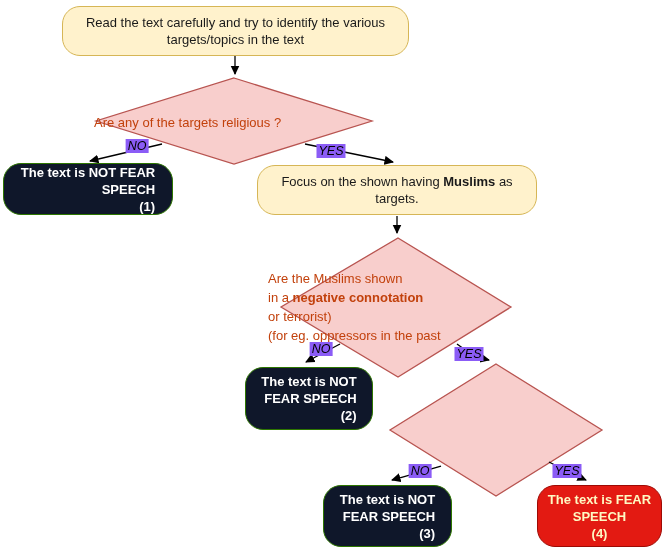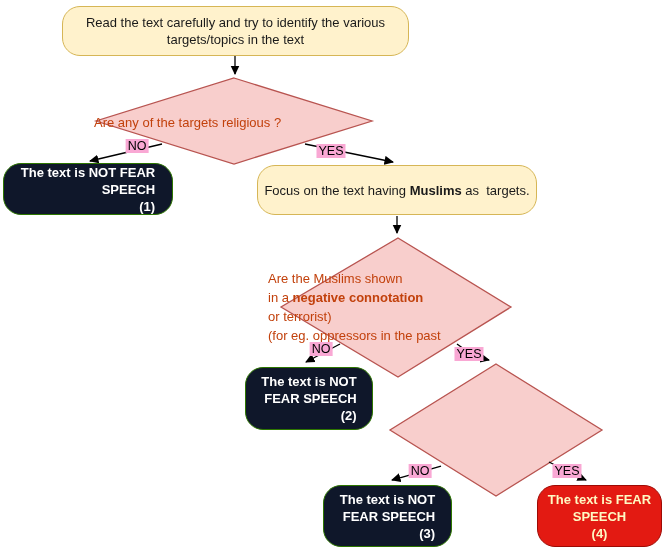--- a/index.html
+++ b/index.html
@@ -14,22 +14,22 @@
   }
   .process{background:#FFF2CC;border:1px solid #D6B656;color:#1a1a1a;}
   .positive{background:#0f172a;border:1px solid #2D7600;color:#ffffff;font-weight:bold;text-align:right;}
   .negative{background:#E31A12;border:1px solid #9E0A04;color:#fef9c3;font-weight:bold;}
   .pre{white-space:pre-line;}
   .prewrap{white-space:pre-wrap;}
   .dtext{
     position:absolute;font-size:13px;line-height:19px;color:#c2410c;
   }
   .edgelabel{
-    position:absolute;transform:translate(-50%,-50%);background:#f9a8d4;
-    padding:0 2px;font-size:12.5px;color:#000000;line-height:14px;
+    position:absolute;transform:translate(-50%,-50%);background:#8b5cf6;
+    padding:0 2px;font-size:12.5px;color:#000000;line-height:14px;font-style:italic;
   }
   b{font-weight:bold;}
 </style>
 </head>
 <body>
 
 <div class="canvas">
 
   <svg class="layer">
     <defs>
@@ -61,21 +61,21 @@
     <span>Are any of the targets religious ?</span>
   </div>
 
   <div class="node positive" style="left:3px;top:163px;width:170px;height:52px;">
     <div class="pre">The text is NOT FEAR
 SPEECH
 (1)</div>
   </div>
 
   <div class="node process" style="left:257px;top:165px;width:280px;height:50px;">
-    <div class="prewrap"><span>Focus on the text having </span><b>Muslims</b><span> as  targets.</span></div>
+    <div class="prewrap"><span>Focus on the shown having </span><b>Muslims</b><span> as  targets.</span></div>
   </div>
 
   <div class="dtext" style="left:268px;top:269px;width:260px;">
     <div>Are the Muslims shown</div>
     <div><span>in a </span><b>negative connotation</b></div>
     <div>or terrorist)</div>
     <div>(for eg. oppressors in the past</div>
   </div>
 
   <div class="node positive" style="left:245px;top:367px;width:128px;height:63px;">

